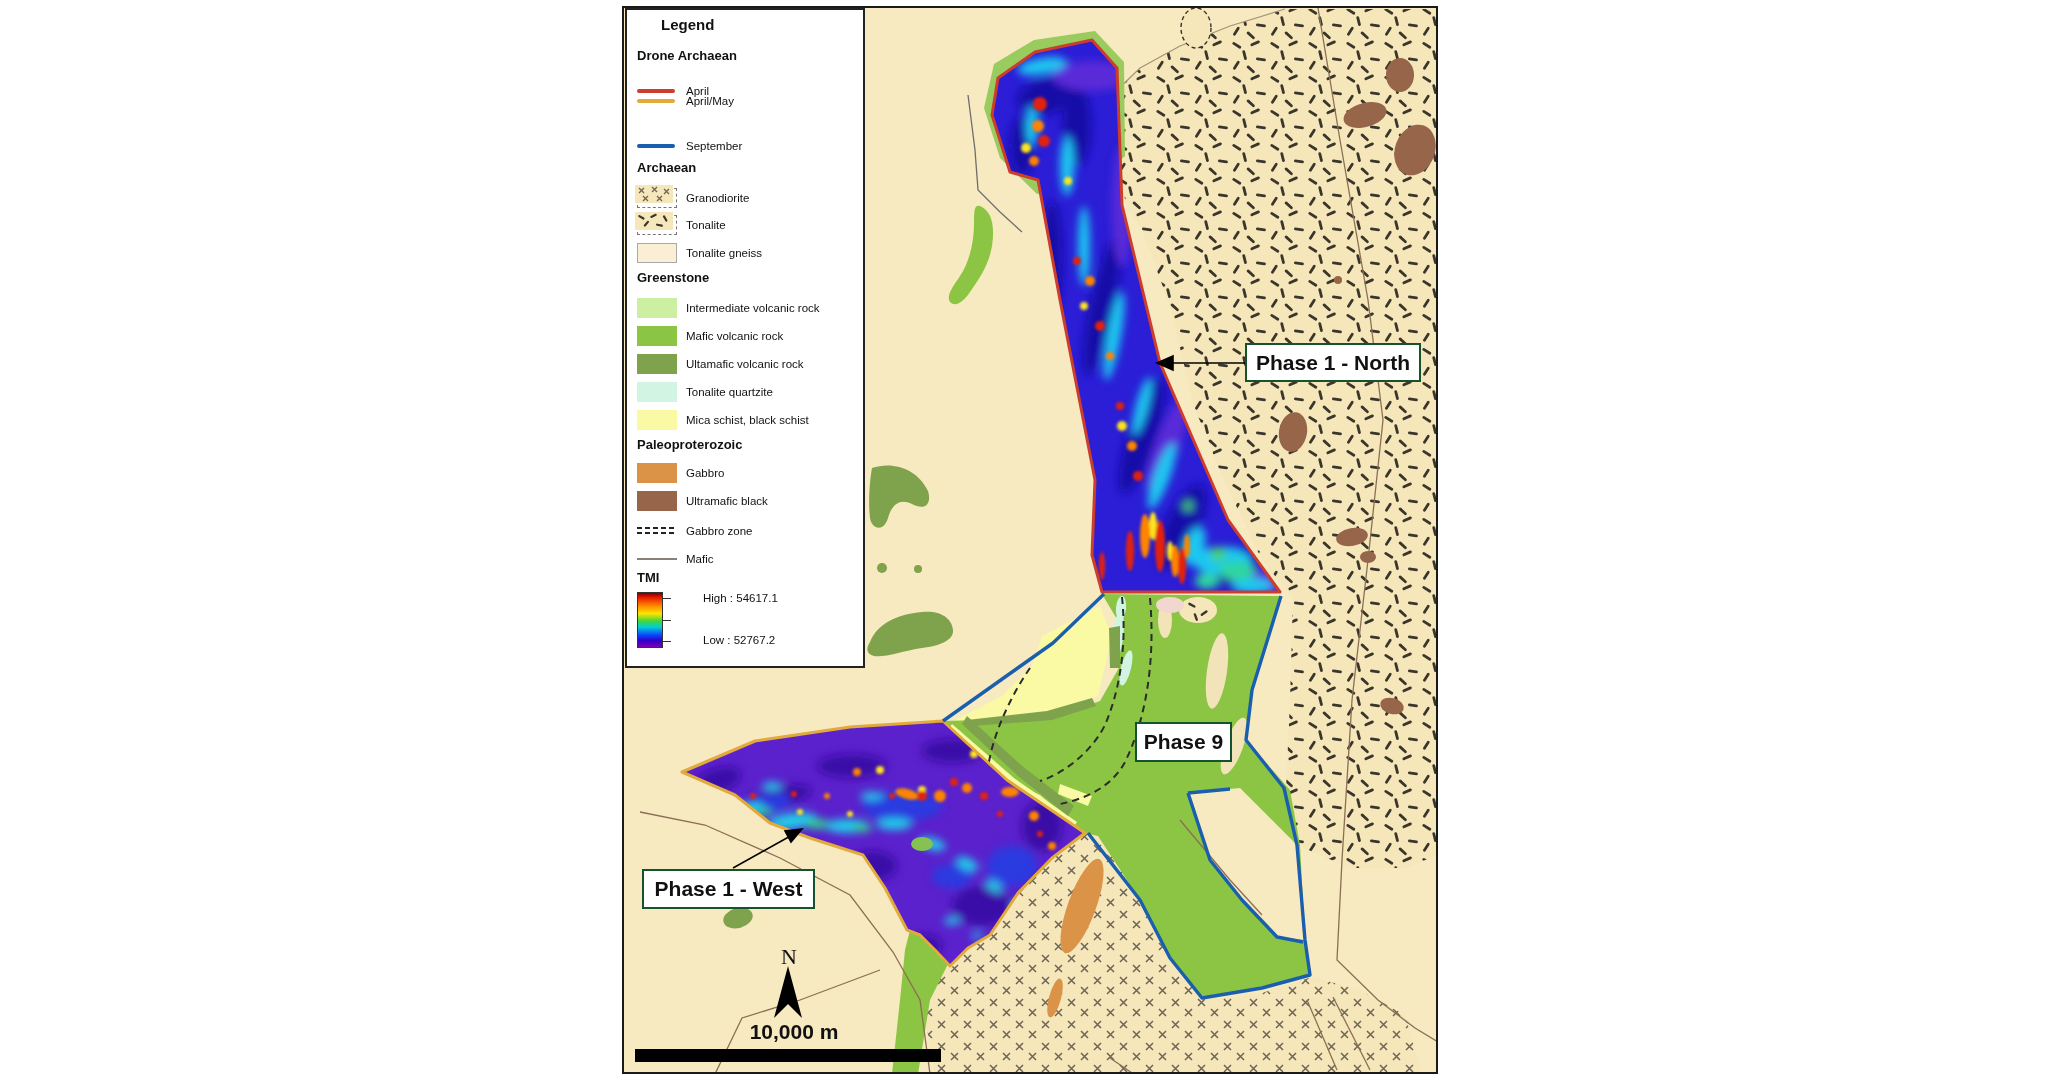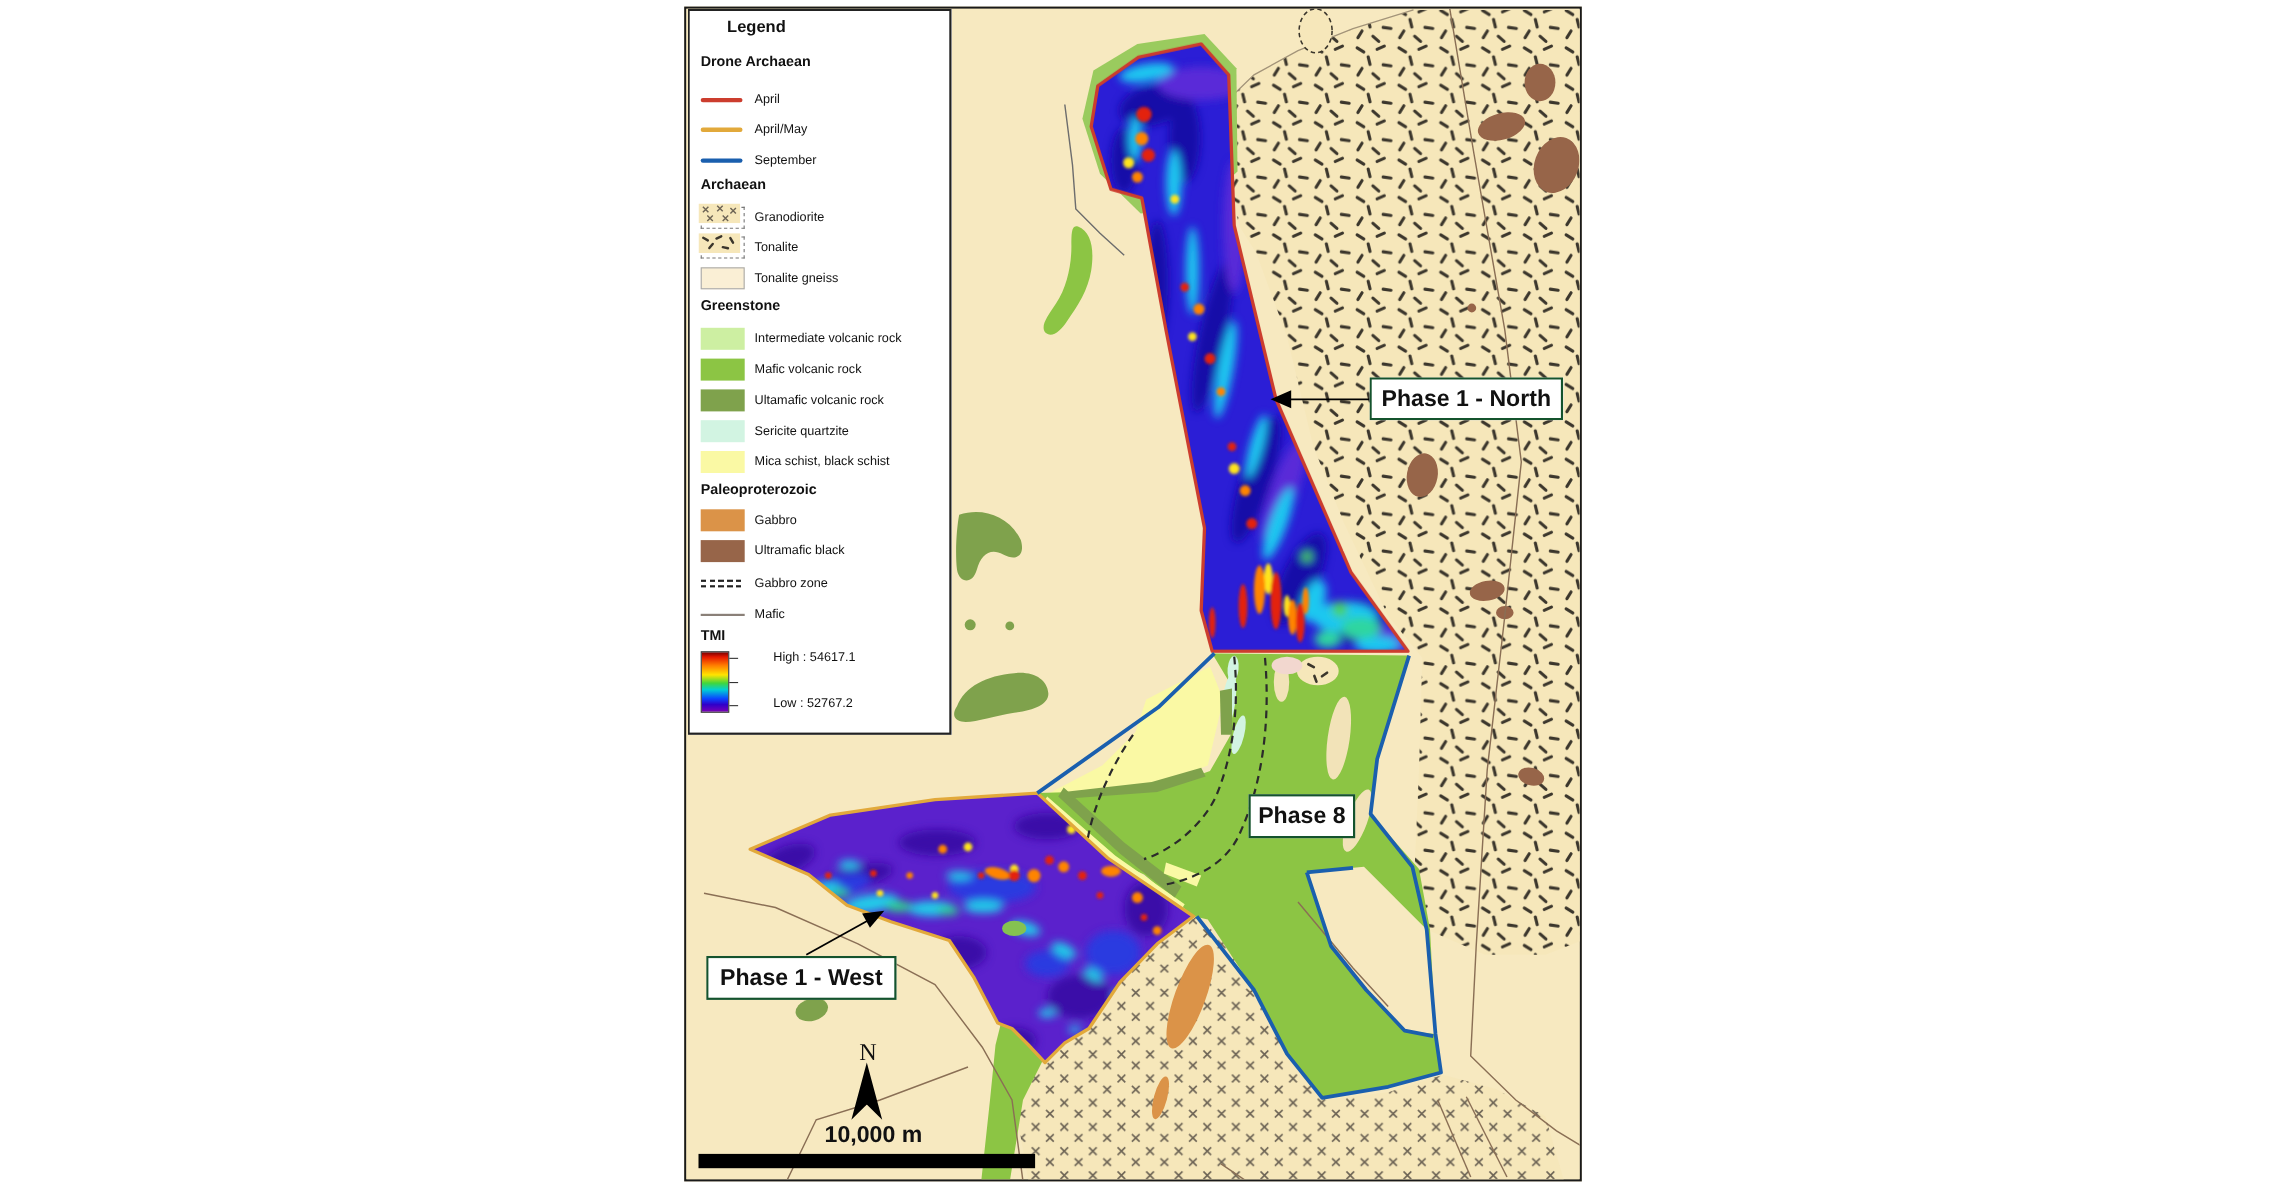--- a/index.html
+++ b/index.html
@@ -309,21 +309,21 @@
     </svg>
 
     <div class="legend">
       <div class="abs lg-title" style="top:6px">Legend</div>
 
       <div class="abs lg-head" style="top:38px">Drone Archaean</div>
       <div class="abs lg-row" style="top:70px">
         <div class="sw-line" style="background:#CC3D2E"></div>
         <span class="lg-label">April</span>
       </div>
-      <div class="abs lg-row" style="top:97px">
+      <div class="abs lg-row" style="top:80px">
         <div class="sw-line" style="background:#E2A93B"></div>
         <span class="lg-label">April/May</span>
       </div>
       <div class="abs lg-row" style="top:125px">
         <div class="sw-line" style="background:#1A5FAE"></div>
         <span class="lg-label">September</span>
       </div>
 
       <div class="abs lg-head" style="top:150px">Archaean</div>
       <div class="abs lg-row" style="top:177px">
@@ -369,21 +369,21 @@
       <div class="abs lg-row" style="top:315px">
         <div class="sw" style="background:#8CC544"></div>
         <span class="lg-label">Mafic volcanic rock</span>
       </div>
       <div class="abs lg-row" style="top:343px">
         <div class="sw" style="background:#7FA24C"></div>
         <span class="lg-label">Ultamafic volcanic rock</span>
       </div>
       <div class="abs lg-row" style="top:371px">
         <div class="sw" style="background:#D2F4E2"></div>
-        <span class="lg-label">Sericite quartzite</span>
+        <span class="lg-label">Tonalite quartzite</span>
       </div>
       <div class="abs lg-row" style="top:399px">
         <div class="sw" style="background:#FAF9A4"></div>
         <span class="lg-label">Mica schist, black schist</span>
       </div>
 
       <div class="abs lg-head" style="top:427px">Paleoproterozoic</div>
       <div class="abs lg-row" style="top:452px">
         <div class="sw" style="background:#DB9348"></div>
         <span class="lg-label">Gabbro</span>
@@ -408,20 +408,20 @@
       <div class="abs lg-head" style="top:560px">TMI</div>
       <div class="tmibar" style="top:582px"></div>
       <div class="tmitick" style="left:36px;top:588px"></div>
       <div class="tmitick" style="left:36px;top:610px"></div>
       <div class="tmitick" style="left:36px;top:631px"></div>
       <div class="tmilabel" style="top:582px">High : 54617.1</div>
       <div class="tmilabel" style="top:624px">Low : 52767.2</div>
     </div>
 
     <div class="plabel" style="left:621px;top:335px;width:176px;height:39px">Phase 1 - North</div>
-    <div class="plabel" style="left:511px;top:714px;width:97px;height:40px">Phase 8</div>
+    <div class="plabel" style="left:511px;top:714px;width:97px;height:40px">Phase 9</div>
     <div class="plabel" style="left:18px;top:861px;width:173px;height:40px">Phase 1 - West</div>
 
     <div class="north-n">N</div>
     <div class="scaletext">10,000 m</div>
     <div class="scalebar"></div>
   </div>
 </div>
 
 </body></html>

